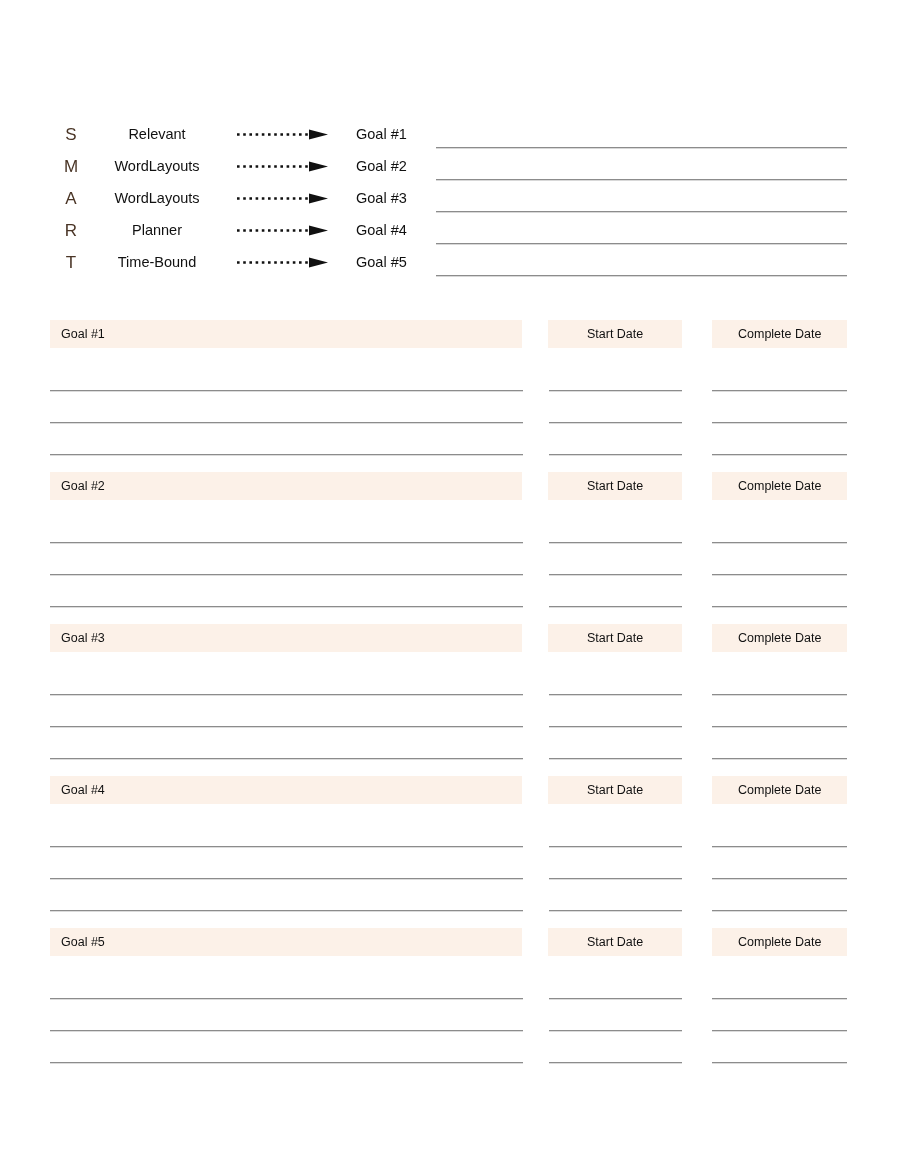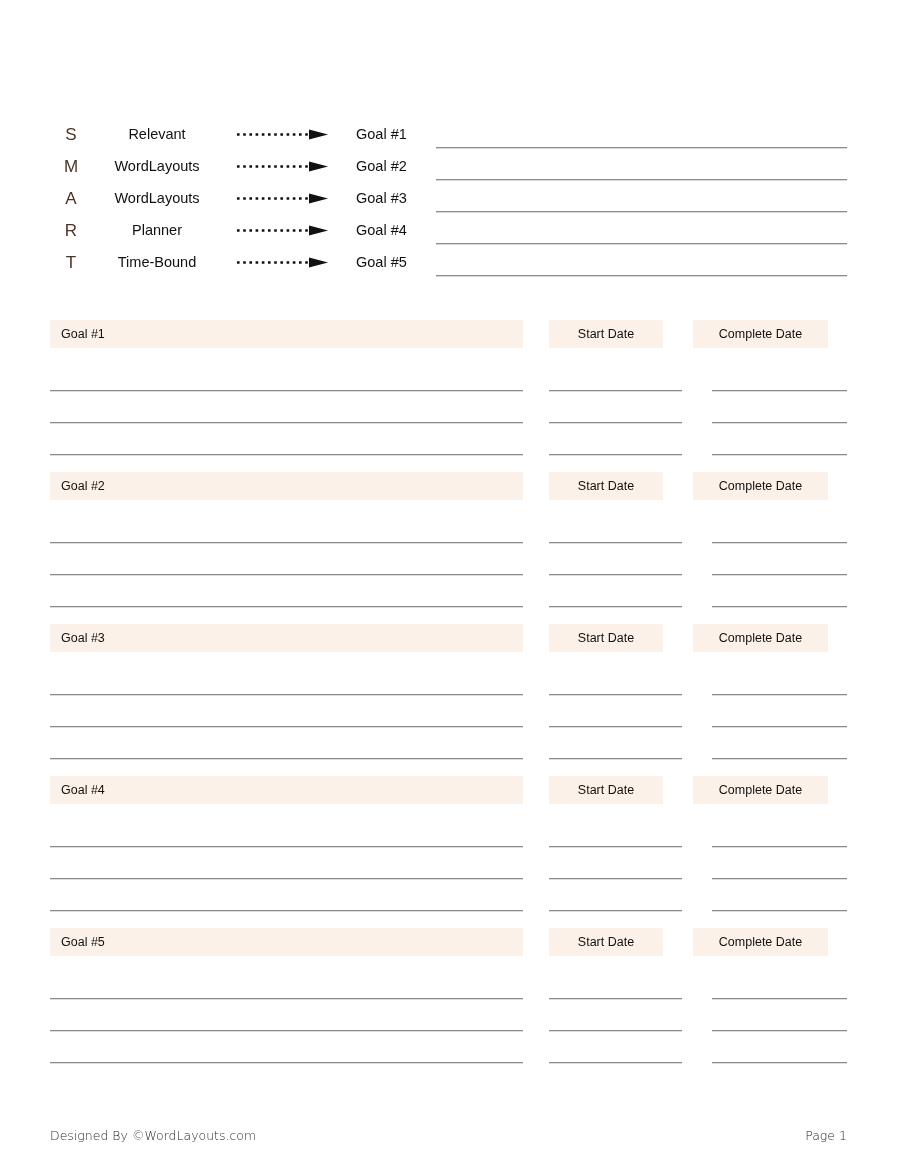--- a/index.html
+++ b/index.html
@@ -111,21 +111,21 @@
     background: #FCF1E8;
     display: flex;
     align-items: center;
     padding-left: 11px;
     box-sizing: border-box;
     font-size: 12.5px;
     color: #111111;
   }
   .gh-gap1 { width: 26px; }
   .gh-start {
-    width: 114px;
+    width: 135px;
     background: #FCF1E8;
     display: flex;
     align-items: center;
     justify-content: center;
     font-size: 12.5px;
     color: #111111;
   }
   .gh-gap2 { width: 30px; }
   .gh-complete {
     width: 135px;
@@ -486,18 +486,14 @@
             </div>
             <div class="ln-gap2"></div>
             <div class="ln-complete">
               <div class="rule"></div>
             </div>
           </div>
         </div>
       </div>
     </div>
 
-  <div class="footer">
-    <span>Designed By ©WordLayouts.com</span>
-    <span>Page 1</span>
-  </div>
 
 </div>
 
 </body></html>

